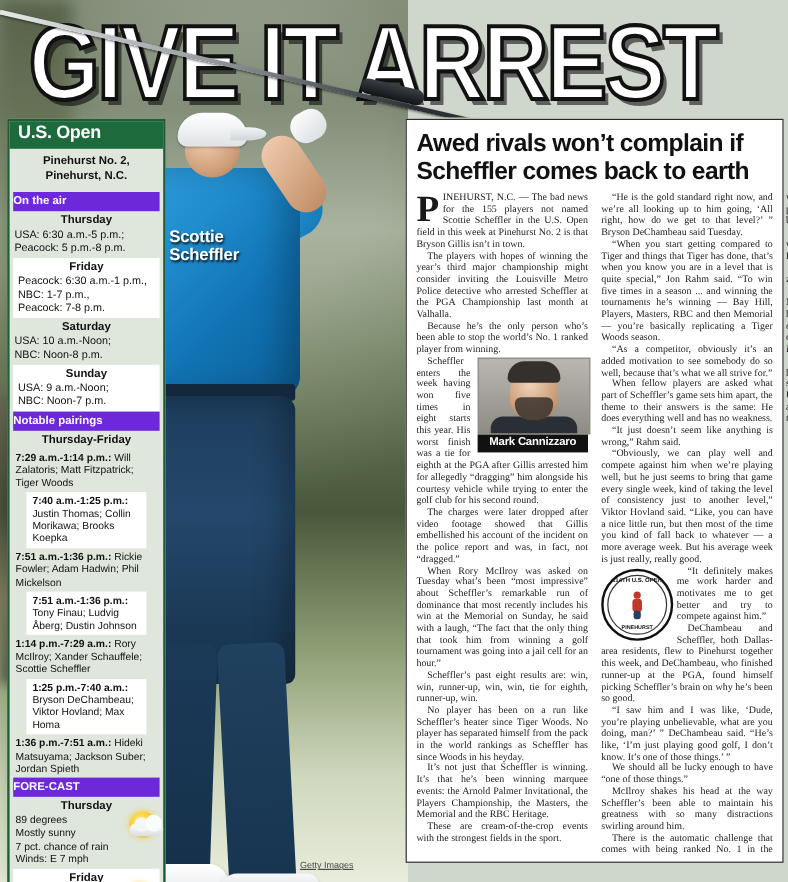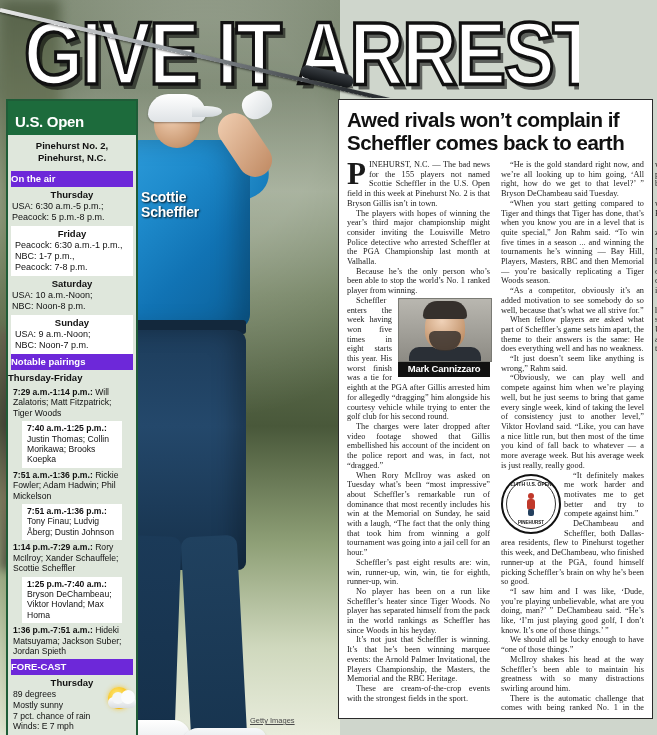--- a/index.html
+++ b/index.html
@@ -56,21 +56,21 @@
   
   .shaft{position:absolute;left:0px;top:8px;width:420px;height:4px;
     background:linear-gradient(90deg,#e8e8e8,#9aa0a4 40%,#2b2f33 85%);
     transform:rotate(13deg);transform-origin:left center;
     box-shadow:0 1px 2px rgba(0,0,0,.5);}
   .grip{position:absolute;left:300px;top:70px;width:54px;height:13px;border-radius:7px;
     background:linear-gradient(180deg,#3a3f44,#121518);transform:rotate(13deg);}
 
   
   .masthead{
-    position:absolute;left:0;top:0;width:579px;height:98px;overflow:hidden;
+    position:absolute;left:0;top:0;width:657px;height:98px;overflow:hidden;
   }
   .mast-title{
     position:absolute;left:24px;top:4px;
     font-family:"Liberation Sans", sans-serif;
     font-weight:bold;font-size:76px;line-height:86px;letter-spacing:-2px;
     color:#ffffff;
     -webkit-text-stroke:3px #111;
     text-shadow:4px 4px 0 rgba(0,0,0,.55);
     white-space:nowrap;
     transform:scaleY(1.16);transform-origin:left top;
@@ -78,21 +78,21 @@
 
   
   .sidebar{
     position:absolute;left:6px;top:99px;width:128px;
     background:#dfe7dc;border:2px solid #1f5c37;
     padding:0 0 5px 0;
   }
   .sb-head{
     background:#1d6b3c;color:#fff;
     font-family:"Liberation Sans", sans-serif;font-weight:bold;
-    font-size:15px;padding:12px 6px 5px 7px;letter-spacing:-.3px;
+    font-size:15px;padding:1px 6px 5px 7px;letter-spacing:-.3px;
   }
   .sb-venue{
     text-align:center;font-family:"Liberation Sans", sans-serif;
     font-weight:bold;font-size:9.5px;line-height:11.5px;color:#111;
     padding:5px 4px 8px;
   }
   .sb-bar{
     background:#6d28d9;color:#fff;text-align:left;
     font-family:"Liberation Sans", sans-serif;font-weight:bold;font-size:9.5px;
     padding:2px 0 3px;margin:0 3px;
@@ -101,21 +101,21 @@
   .sb-block.alt{background:#ffffff;margin:0 3px;}
   .sb-day{
     text-align:center;font-family:"Liberation Sans", sans-serif;
     font-weight:bold;font-size:9.5px;color:#111;line-height:12px;
   }
   .sb-line{
     font-family:"Liberation Sans", sans-serif;
     font-size:9px;color:#111;line-height:11px;
   }
   .sb-sub{
-    font-family:"Liberation Sans", sans-serif;
+    text-align:center;font-family:"Liberation Sans", sans-serif;
     font-weight:bold;font-size:9.5px;color:#111;line-height:12px;padding:2px 0 1px;
   }
   .pair{
     font-family:"Liberation Sans", sans-serif;font-size:8.6px;line-height:10.4px;
     color:#111;padding:2px 5px 3px;
   }
   .pair.alt{background:#fff;margin:0 14px;}
   .pair b{font-weight:bold;}
   .fc{
     position:relative;padding:2px 5px 3px;min-height:44px;

